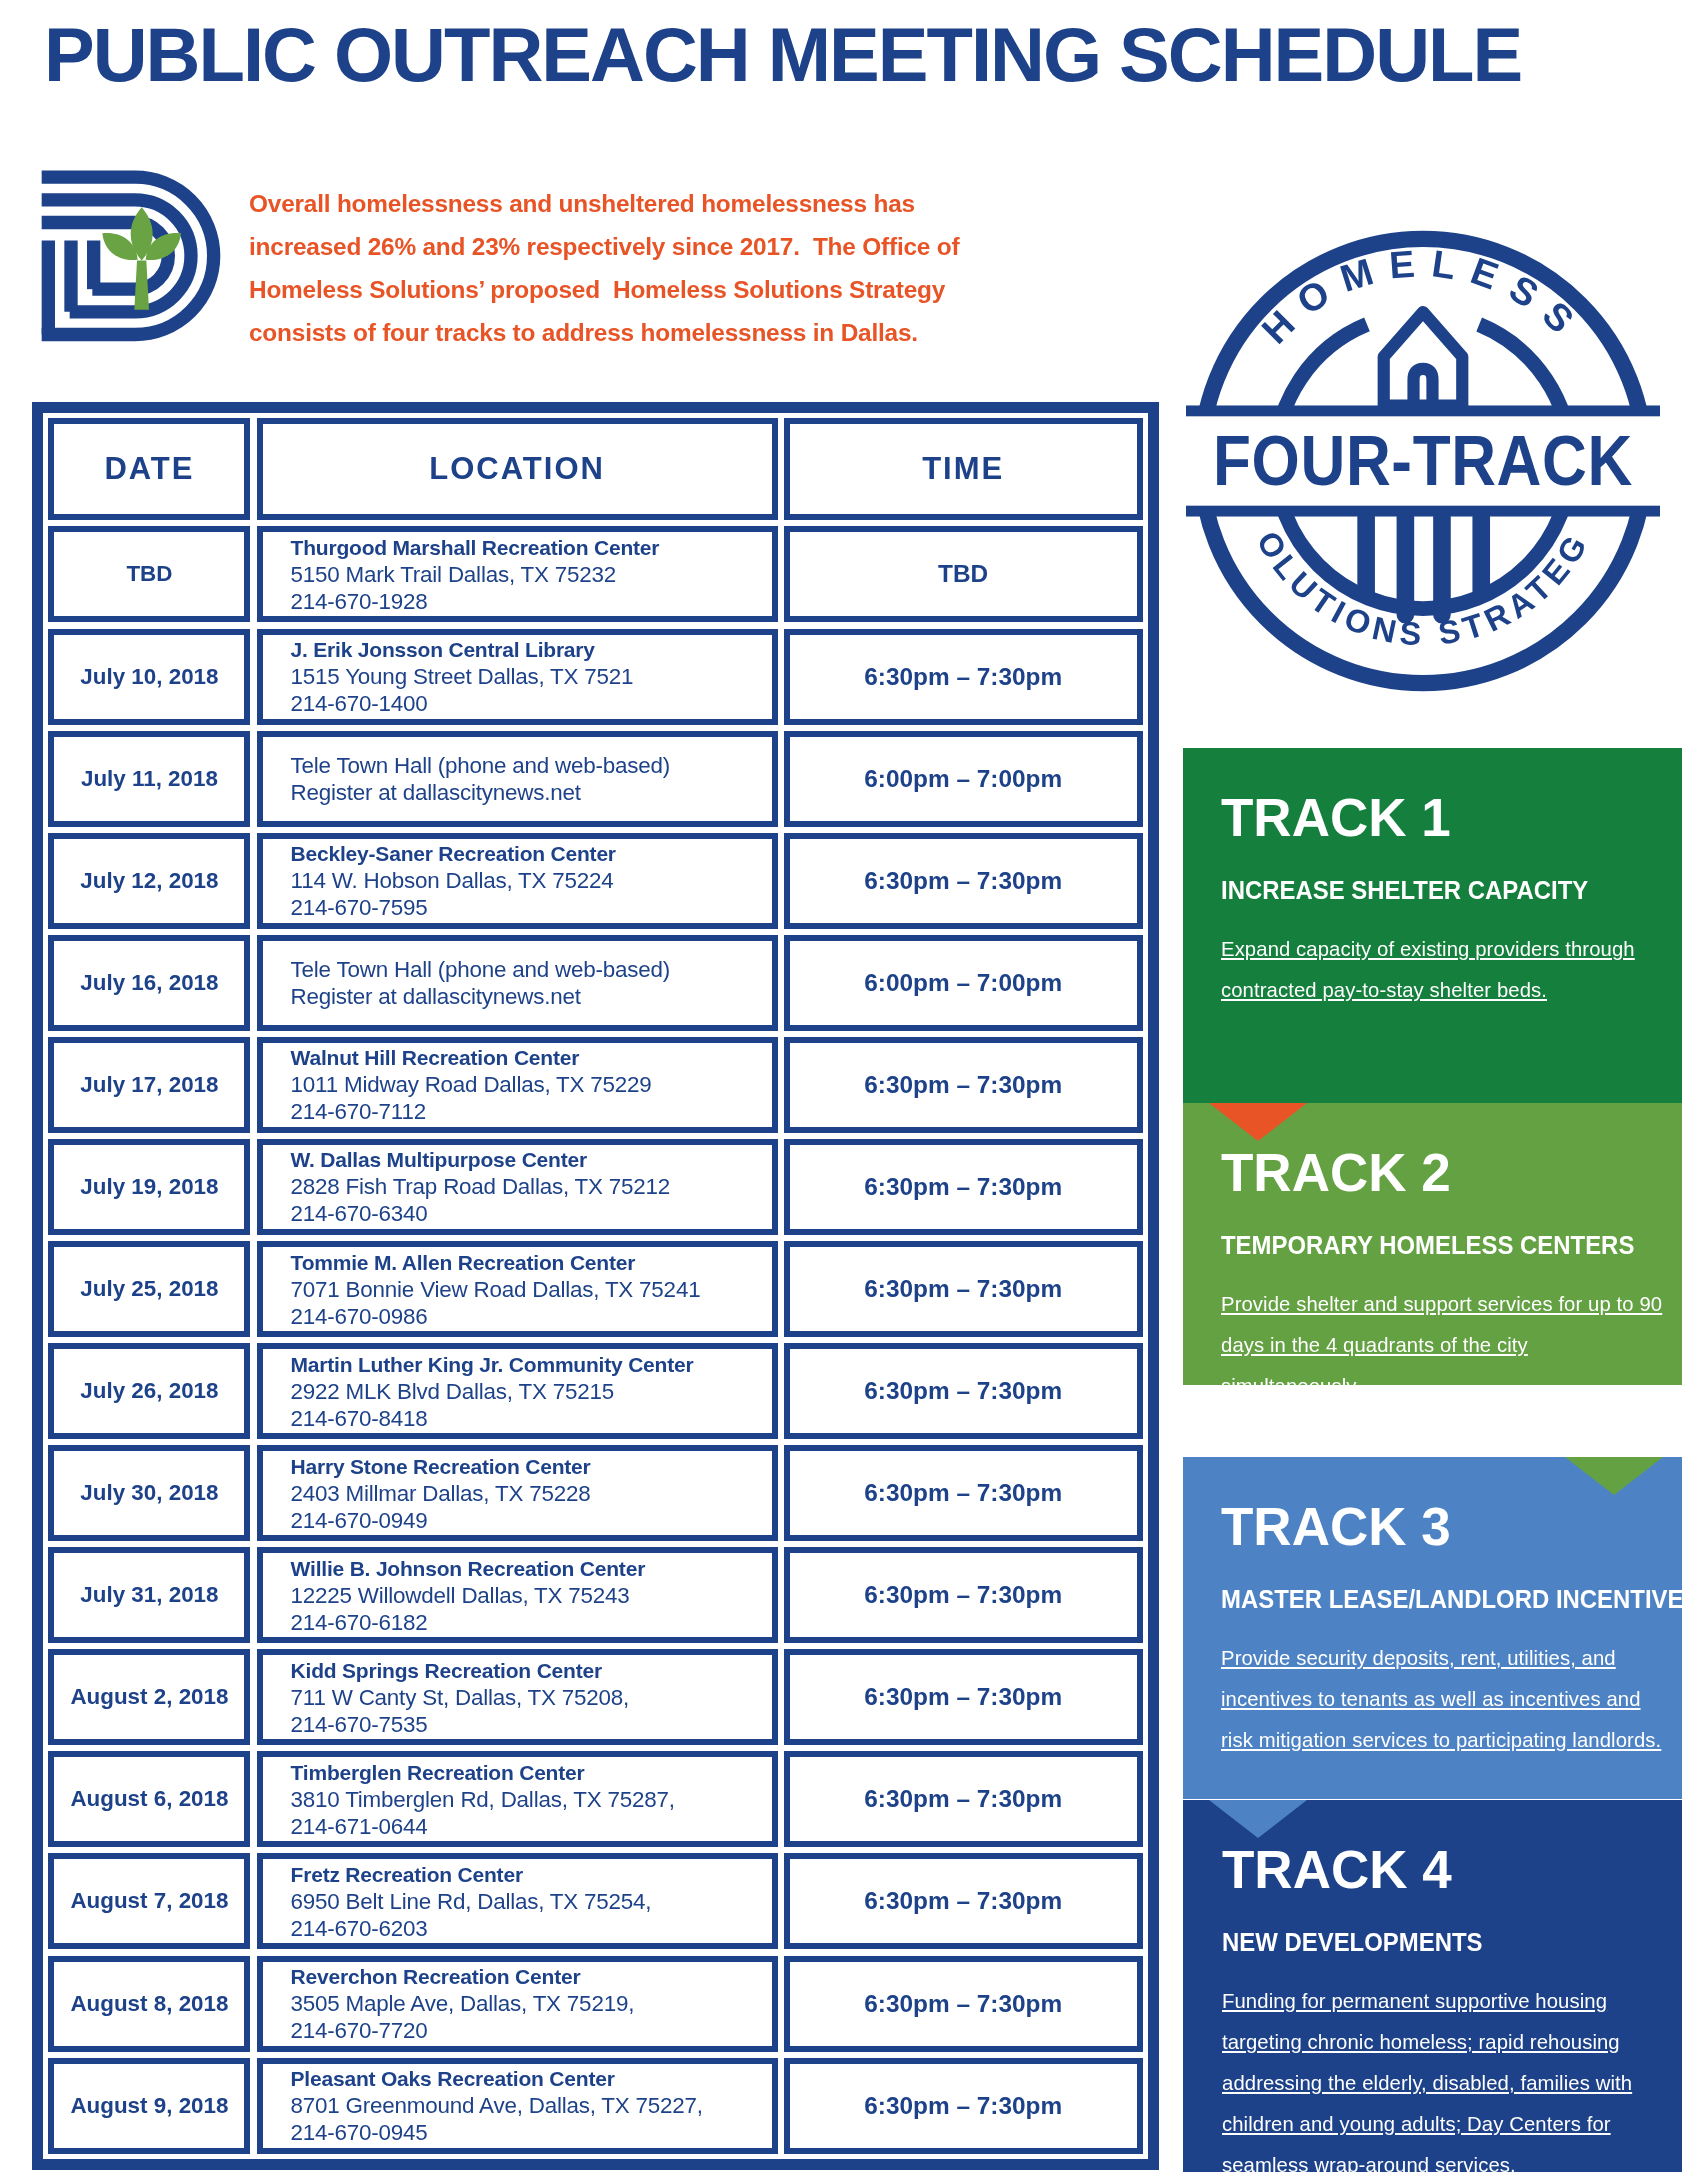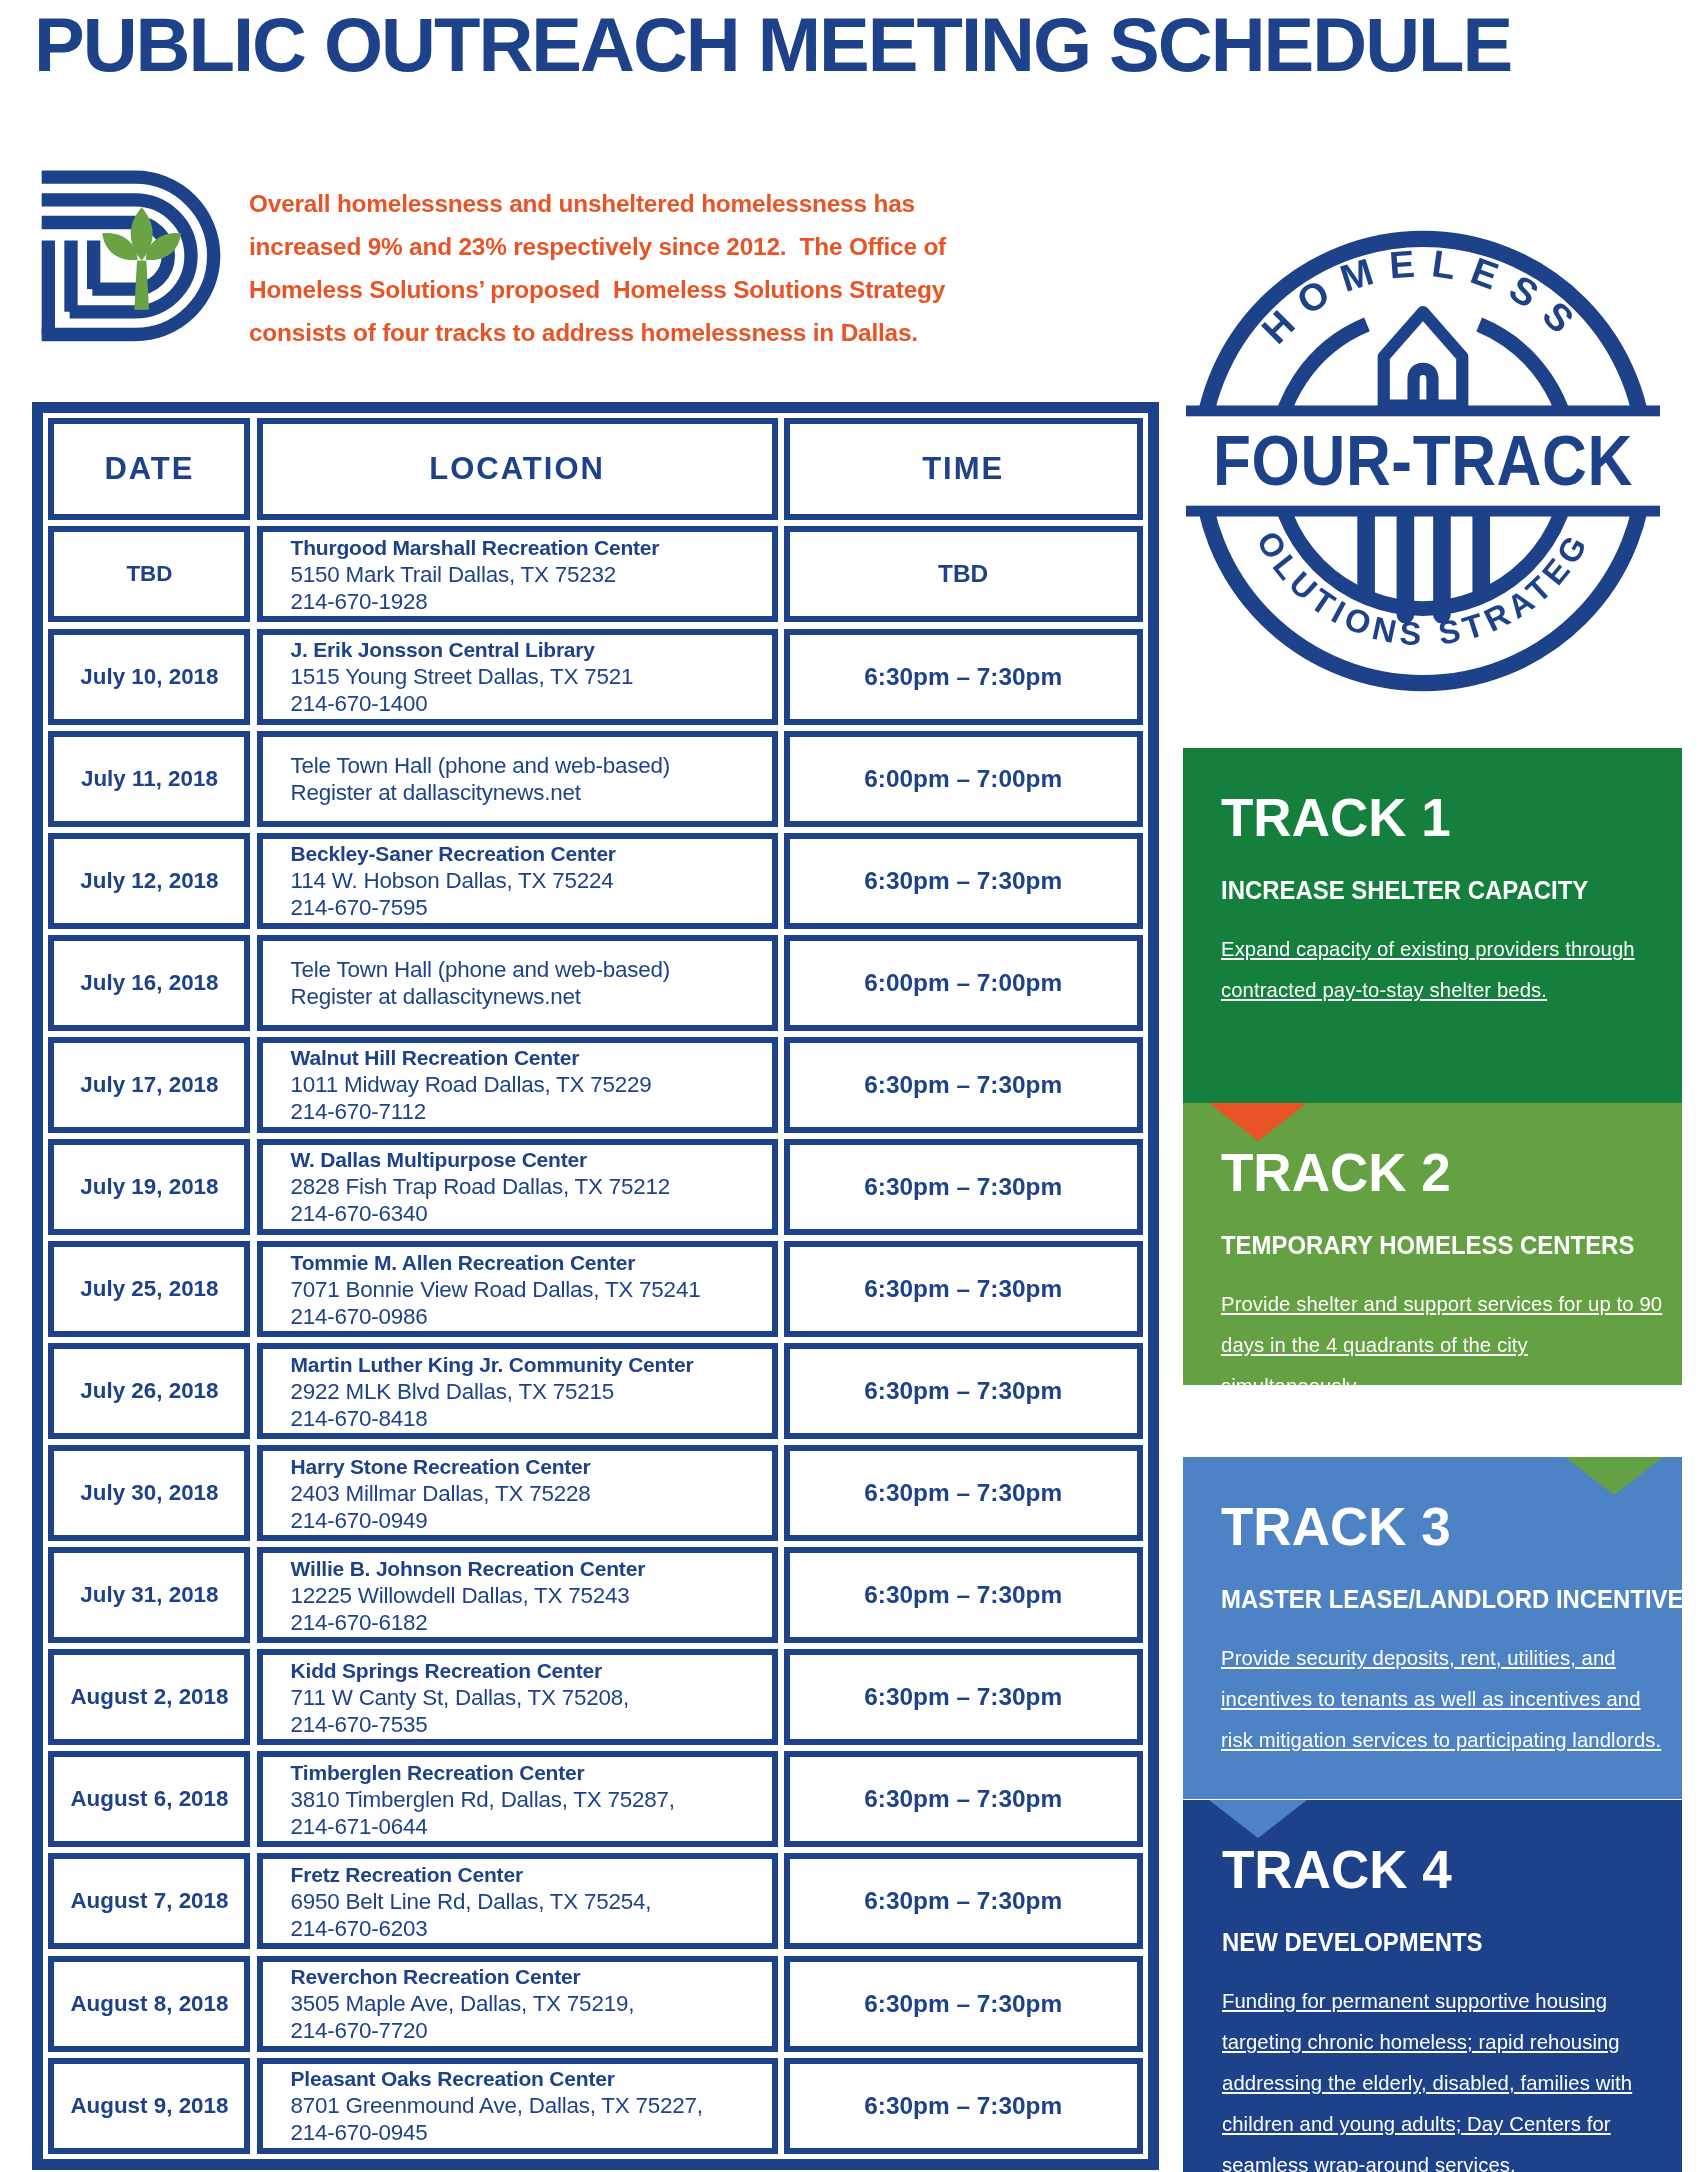--- a/index.html
+++ b/index.html
@@ -5,21 +5,21 @@
   html,body{margin:0;padding:0;background:#ffffff;}
   .page{
     position:relative;
     width:1703px;height:2172px;
     background:#fff;
     overflow:hidden;
     font-family:"Liberation Sans","DejaVu Sans",sans-serif;
   }
   
   .page-title{
-    position:absolute;left:34px;top:1.4px;margin:0;
+    position:absolute;left:34px;top:1.4px;margin:10px;
     font-size:76px;font-weight:700;letter-spacing:-2px;
     color:#1d4289;white-space:nowrap;
   }
   
   .intro{
     position:absolute;left:249px;top:182px;width:922px;margin:0;
     font-size:24.4px;font-weight:700;line-height:43px;letter-spacing:-0.2px;
     color:#e85426;white-space:pre-wrap;
   }
   
@@ -106,21 +106,21 @@
       <g fill="#6aa343">
         <path d="M160 70 C182 95 182 126 160 150 C138 126 138 95 160 70 Z"></path>
         <path d="M101 109 C130 106 152 122 154 149 C126 152 104 137 101 109 Z"></path>
         <path d="M219 109 C190 106 168 122 166 149 C194 152 216 137 219 109 Z"></path>
         <path d="M149 224 L153 150 H 167 L171 224 Z"></path>
       </g>
     </svg>
   </div>
 
   <p class="intro">Overall homelessness and unsheltered homelessness has
-increased 9% and 23% respectively since 2012.  The Office of
+increased 26% and 23% respectively since 2017.  The Office of
 Homeless Solutions’ proposed  Homeless Solutions Strategy
 consists of four tracks to address homelessness in Dallas.</p>
 
   <div class="badge">
     <svg width="474" height="474" viewBox="0 0 700 700">
       <circle cx="350" cy="350" r="328" fill="#ffffff" stroke="#1d4289" stroke-width="24"></circle>
       <circle cx="350" cy="350" r="218" fill="none" stroke="#1d4289" stroke-width="22" stroke-dasharray="942 170 258 0"></circle>
 
       <g fill="#1d4289">
         <rect x="253" y="420" width="26" height="140" rx="13"></rect>

